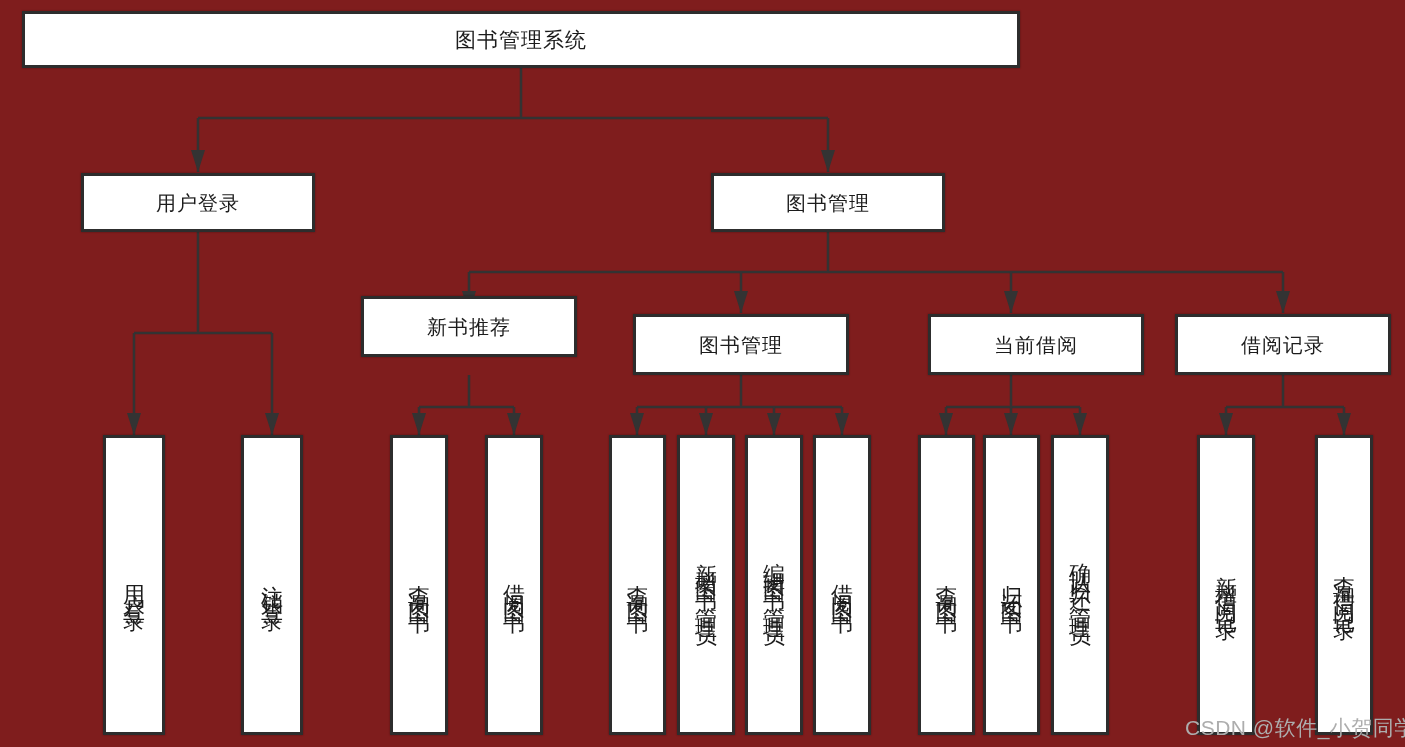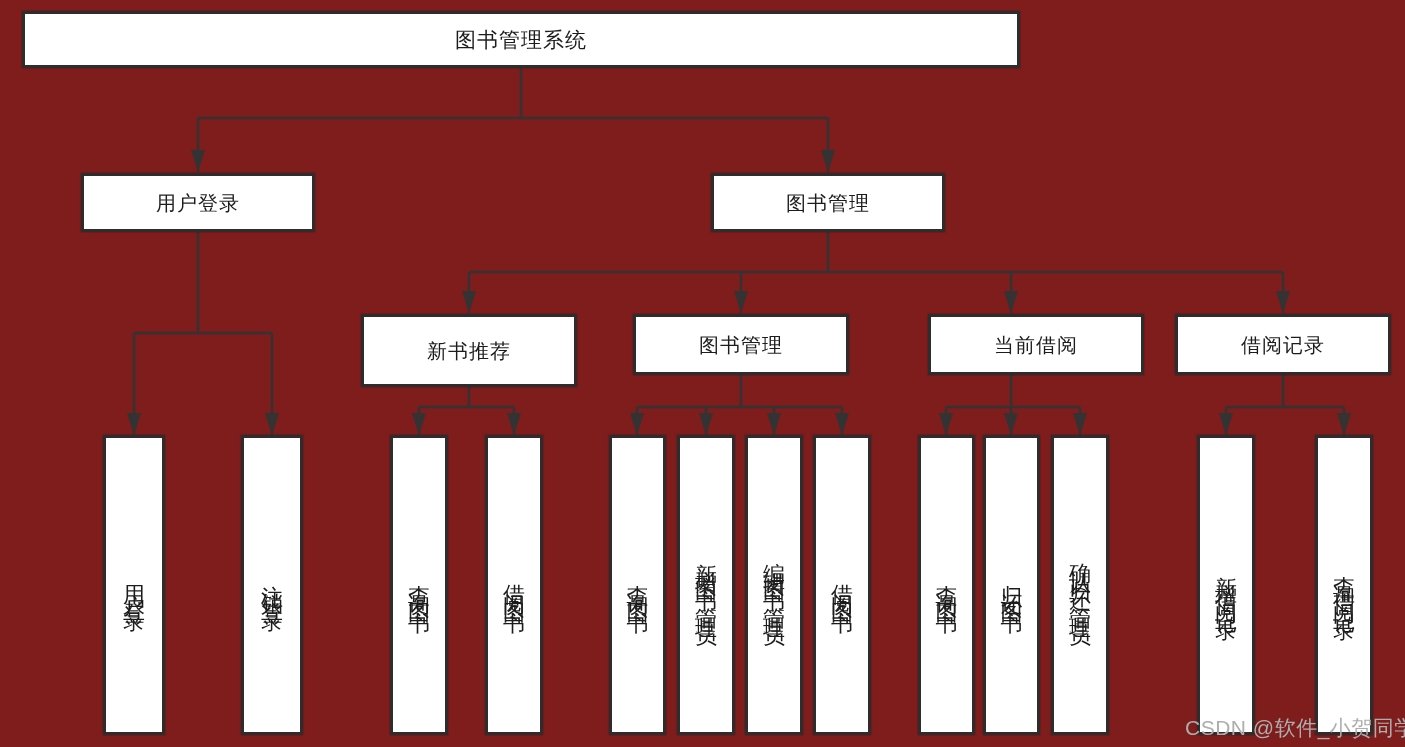--- a/index.html
+++ b/index.html
@@ -125,21 +125,21 @@
     <span>图书管理系统</span>
   </div>
 
   <div class="box h" style="left:81px; top:173px; width:234px; height:59px;">
     <span>用户登录</span>
   </div>
   <div class="box h" style="left:711px; top:173px; width:234px; height:59px;">
     <span>图书管理</span>
   </div>
 
-  <div class="box h" style="left:361px; top:314px; width:216px; height:73px;">
+  <div class="box h" style="left:361px; top:296px; width:216px; height:61px;">
     <span>新书推荐</span>
   </div>
   <div class="box h" style="left:633px; top:314px; width:216px; height:61px;">
     <span>图书管理</span>
   </div>
   <div class="box h" style="left:928px; top:314px; width:216px; height:61px;">
     <span>当前借阅</span>
   </div>
   <div class="box h" style="left:1175px; top:314px; width:216px; height:61px;">
     <span>借阅记录</span>

